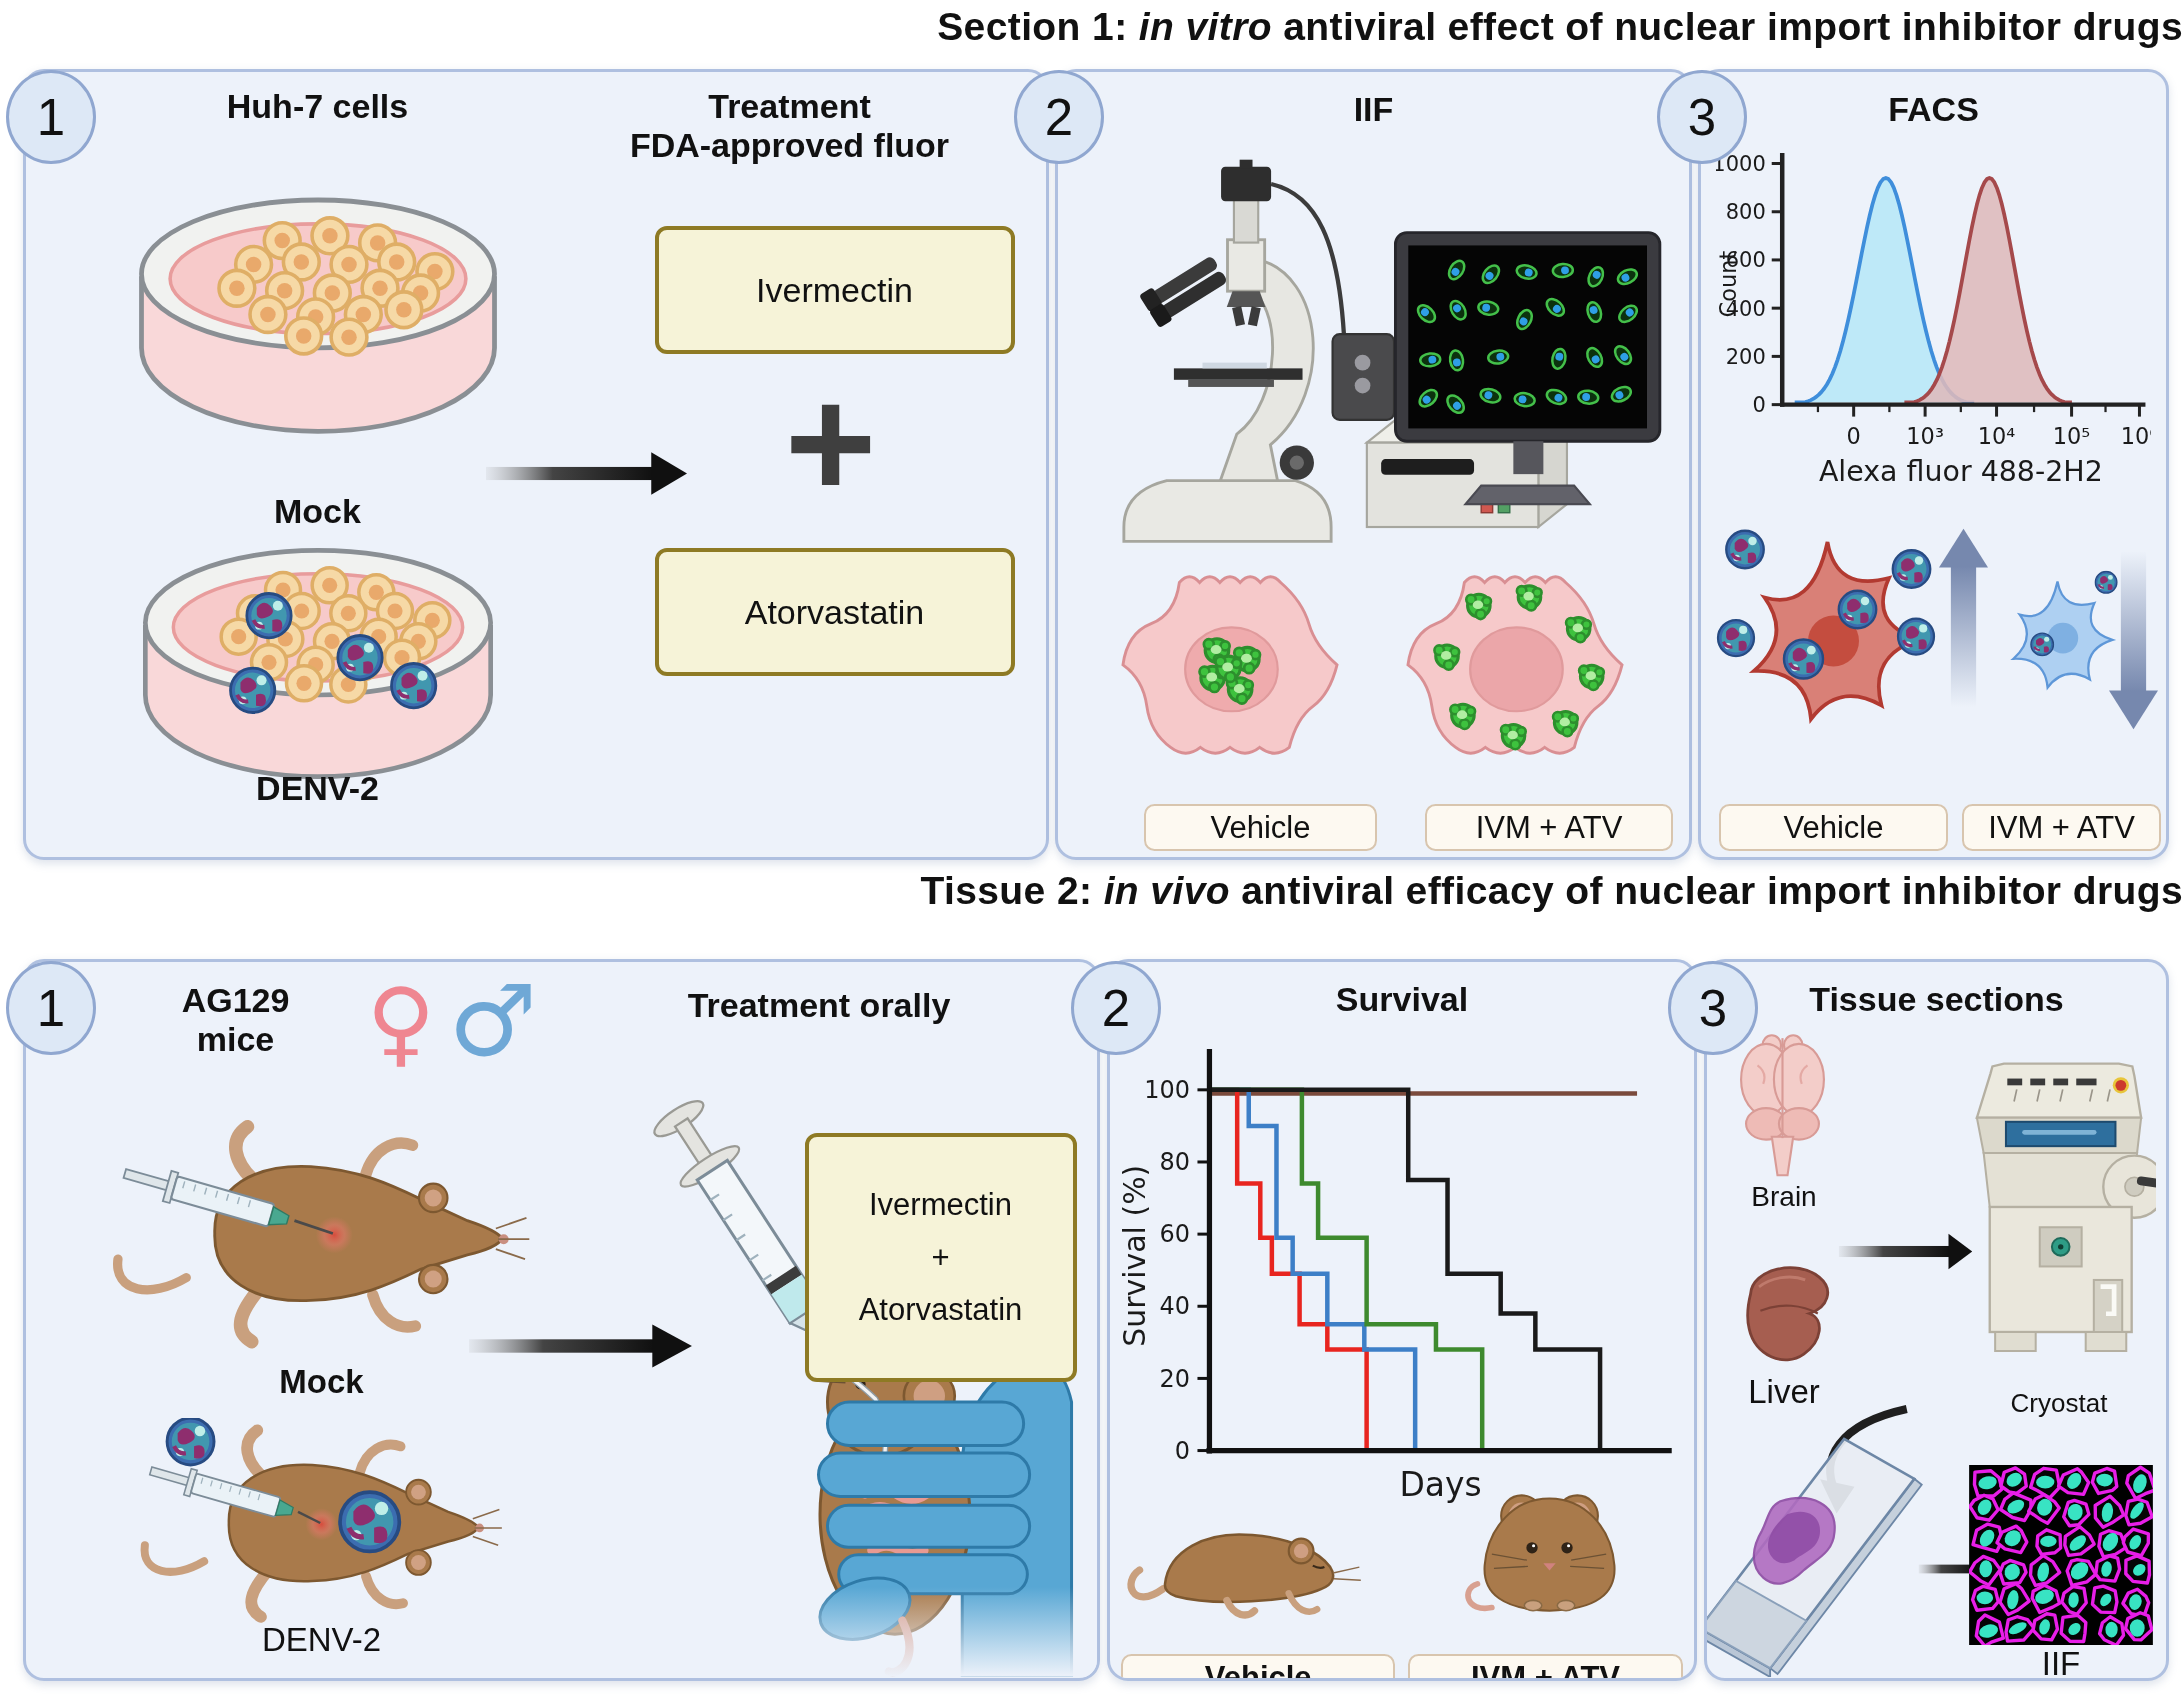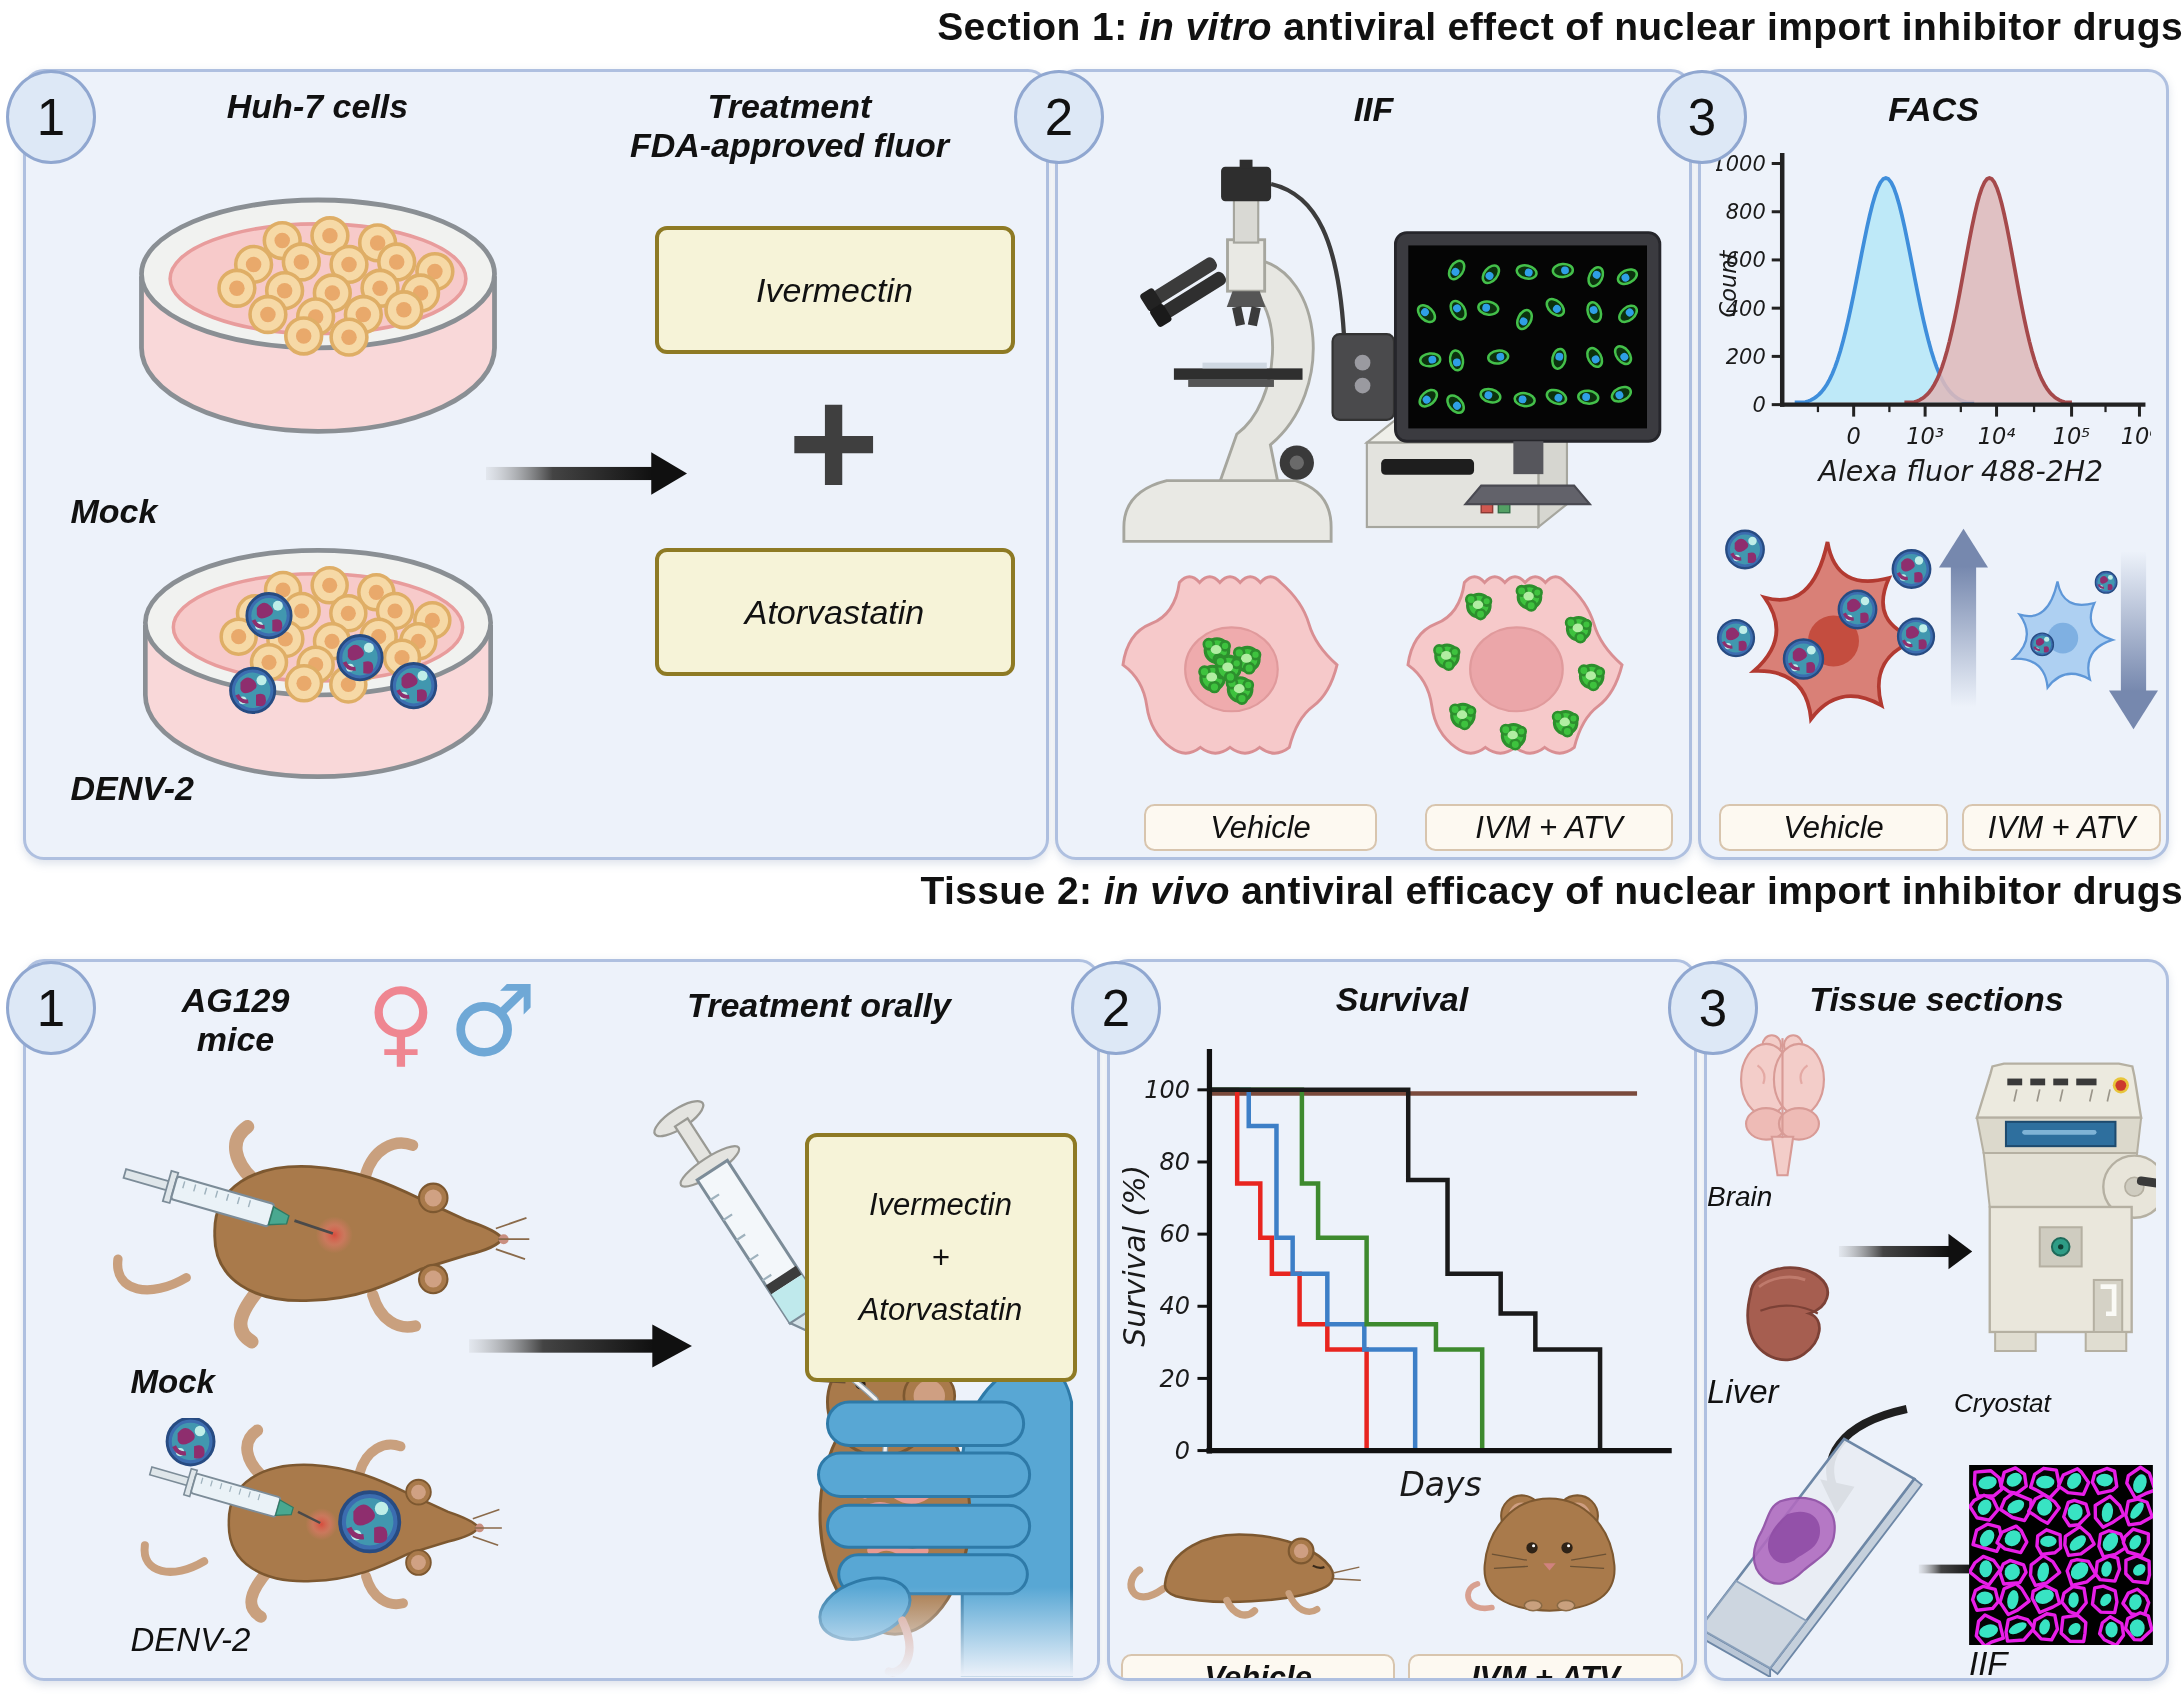--- a/index.html
+++ b/index.html
@@ -1,25 +1,25 @@
 <!DOCTYPE html>
 <html style="--page_bg: #ffffff; --panel_bg: #edf2fa; --panel_border: #afc0e0; --badge_bg: #dde8f6; --badge_border: #90a7d0; --drug_box_bg: #f6f3d8; --drug_box_border: #8e7a24; --tag_bg: #fdf9f1; --tag_border: #d8c5ae; --arrow_dark: #1c1c1c; --female_pink: #ef8691; --male_blue: #6fa8d6; --mouse_brown: #a97a4b; --virus_blue: #3c6db0; --signal_green: #3ec23e; --iif_magenta: #e81ee8; --iif_teal: #38e3c3;font-size:12px"><head>
 <meta charset="utf-8">
 <style>
   html,body{margin:0;padding:0;background:#fff;}
   body{width:2183px;height:1706px;position:relative;font-family:"Liberation Sans","DejaVu Sans",sans-serif;color:#111;}
   .abs{position:absolute;}
   .sec-title{position:absolute;left:0;width:100%;text-align:right;font-size:39px;font-weight:bold;letter-spacing:0.4px;}
   .panel{position:absolute;background:var(--panel_bg,#edf2fa);border:3.7px solid var(--panel_border,#afc0e0);
-         border-radius:21px;box-shadow:0 3.7px 9px rgba(110,130,170,.22);overflow:hidden;font-style:italic;}
+         border-radius:21px;box-shadow:0 3.7px 9px rgba(110,130,170,.22);overflow:hidden;}
   .badge{position:absolute;width:84px;height:88px;border-radius:50%;background:var(--badge_bg,#dde8f6);
          border:3.7px solid var(--badge_border,#90a7d0);display:flex;align-items:center;justify-content:center;
          font-size:51px;font-weight:400;z-index:9;}
   .hd{position:absolute;text-align:center;font-weight:bold;font-size:34px;line-height:1.16;}
-  .lbl{position:absolute;font-weight:bold;font-size:34px;}
+  .lbl{position:absolute;text-align:center;font-weight:bold;font-size:34px;}
   .drugbox{position:absolute;background:var(--drug_box_bg,#f6f3d8);border:4.5px solid var(--drug_box_border,#8e7a24);
            border-radius:12px;display:flex;flex-direction:column;align-items:center;justify-content:center;
            font-size:34px;font-weight:400;z-index:5;row-gap:16.5px;}
   .tag{position:absolute;background:var(--tag_bg,#fdf9f1);border:2.2px solid var(--tag_border,#d8c5ae);
        border-radius:10.5px;display:flex;align-items:center;justify-content:center;font-size:31px;margin-top:33px;}
   .tag.bold{font-weight:bold;}
   .plus{position:absolute;display:flex;align-items:center;justify-content:center;
         font-size:157px;font-weight:700;color:#3f3f3f;line-height:1;}
   .sym{position:absolute;font-family:"DejaVu Sans",sans-serif;font-weight:bold;line-height:1;}
   svg text{font-family:"DejaVu Sans","Liberation Sans",sans-serif;fill:#1a1a1a;}

